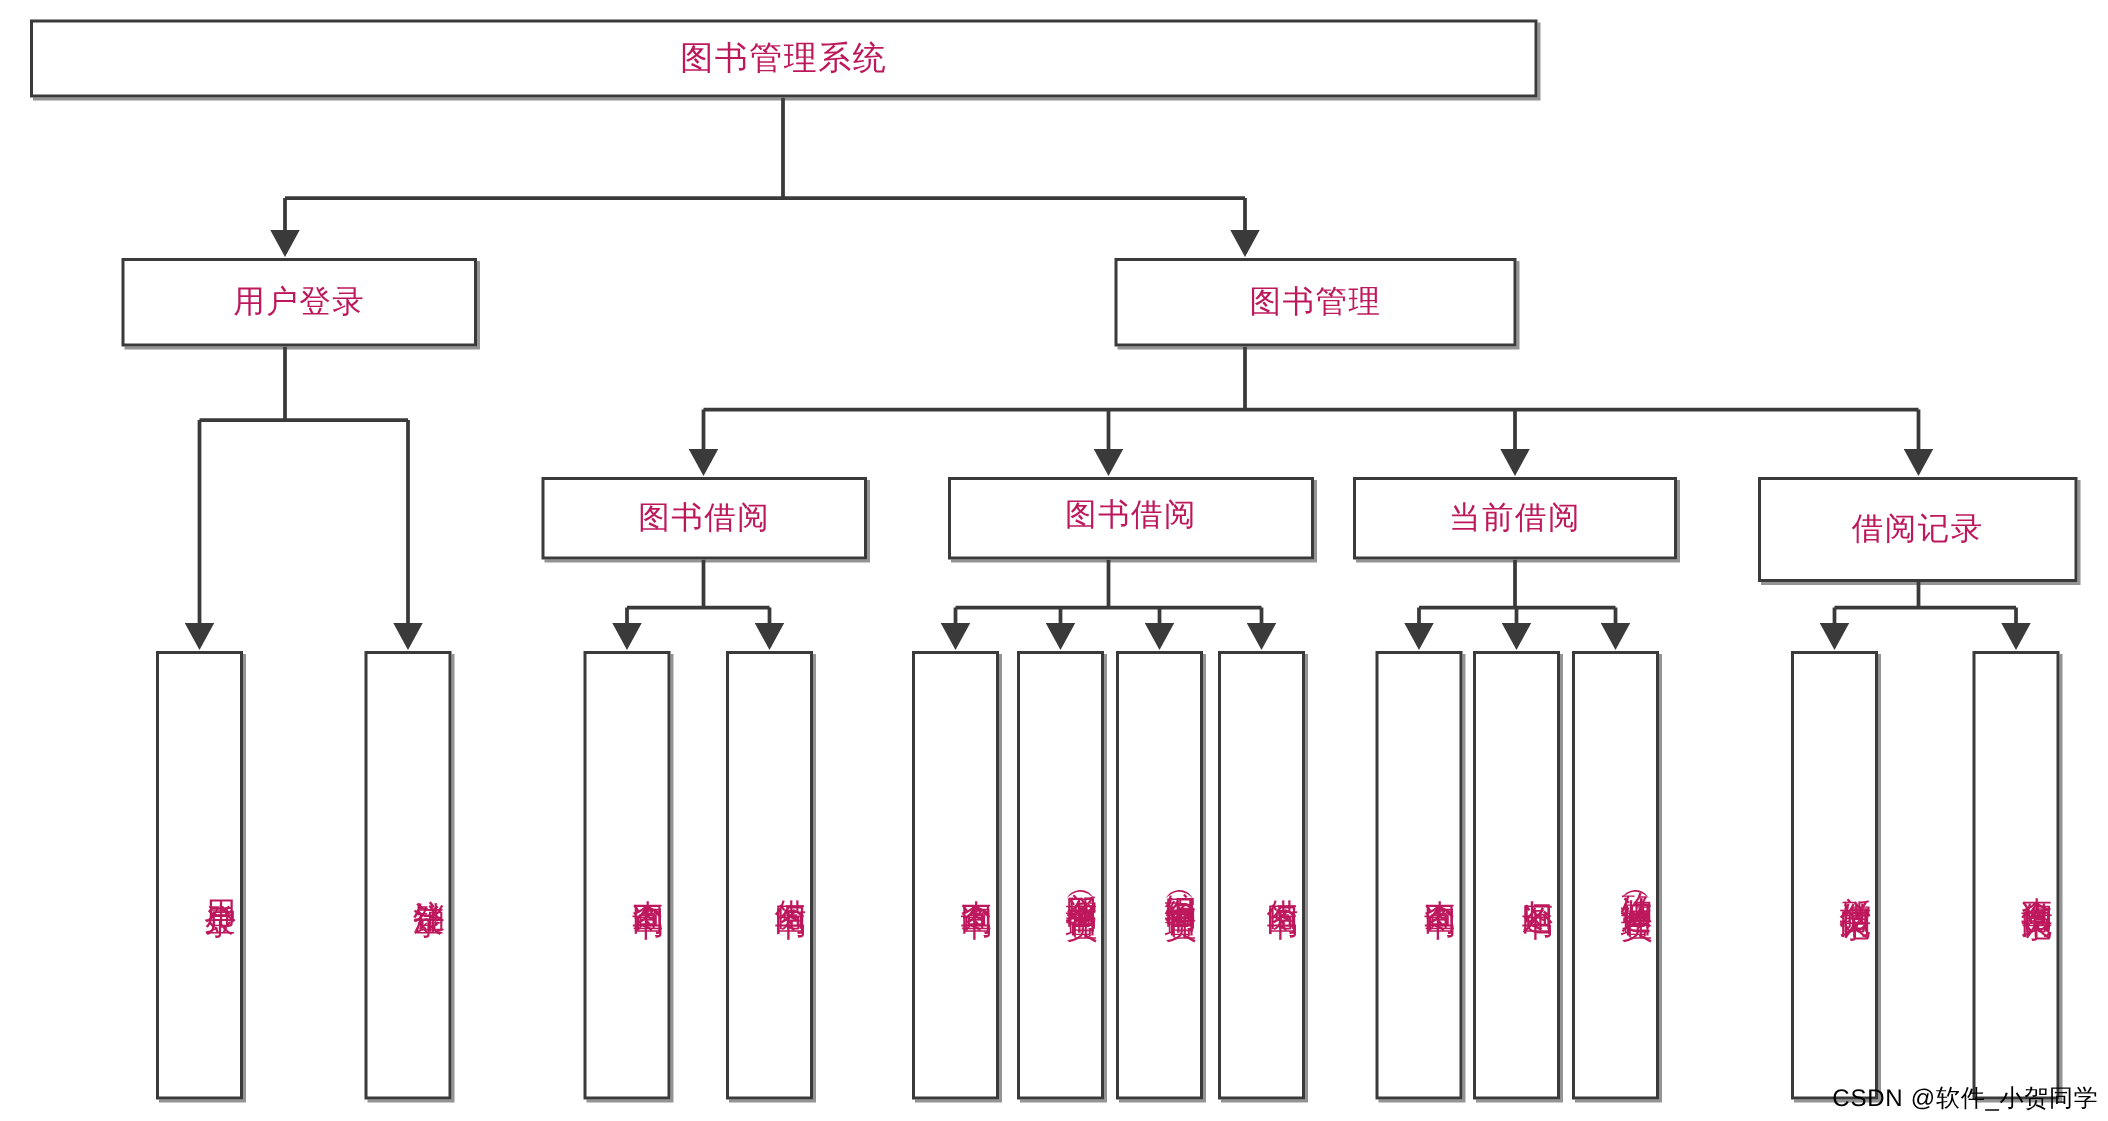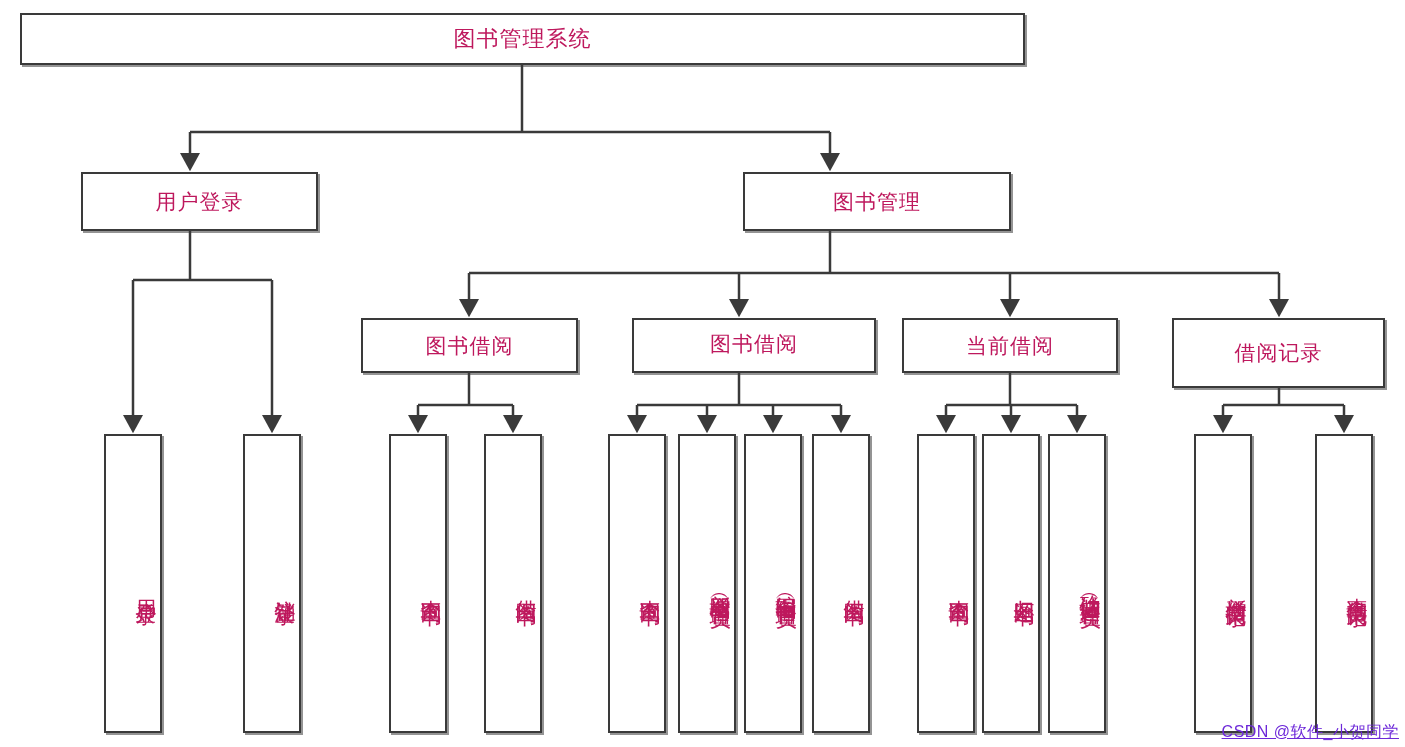--- a/index.html
+++ b/index.html
@@ -55,25 +55,24 @@
     white-space: nowrap;
   }
   .node.title {
     font-size: 22px;
   }
   #watermark {
     position: absolute;
     right: 6px;
     bottom: 4px;
     font-size: 16px;
-    color: #6d28d9;
+    color: #000000;
     z-index: 5;
     white-space: nowrap;
     letter-spacing: 0.5px;
-    text-decoration: underline;
   }
 </style>
 </head>
 <body>
 
 <div id="canvas">
 
   <svg id="wires" viewBox="0 0 1405 747">
     <defs>
       <marker id="arrow" viewBox="0 0 12 12" refX="9" refY="6" markerWidth="8" markerHeight="8" orient="auto-start-reverse">

